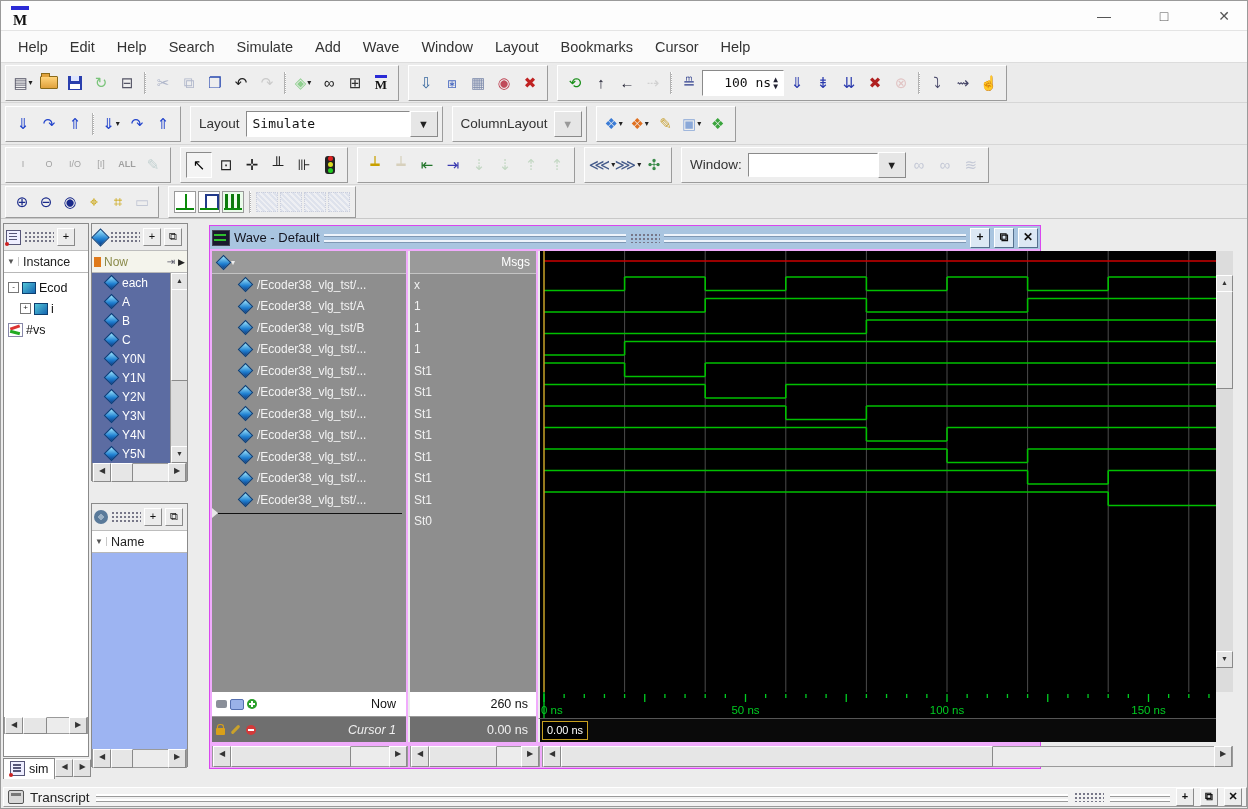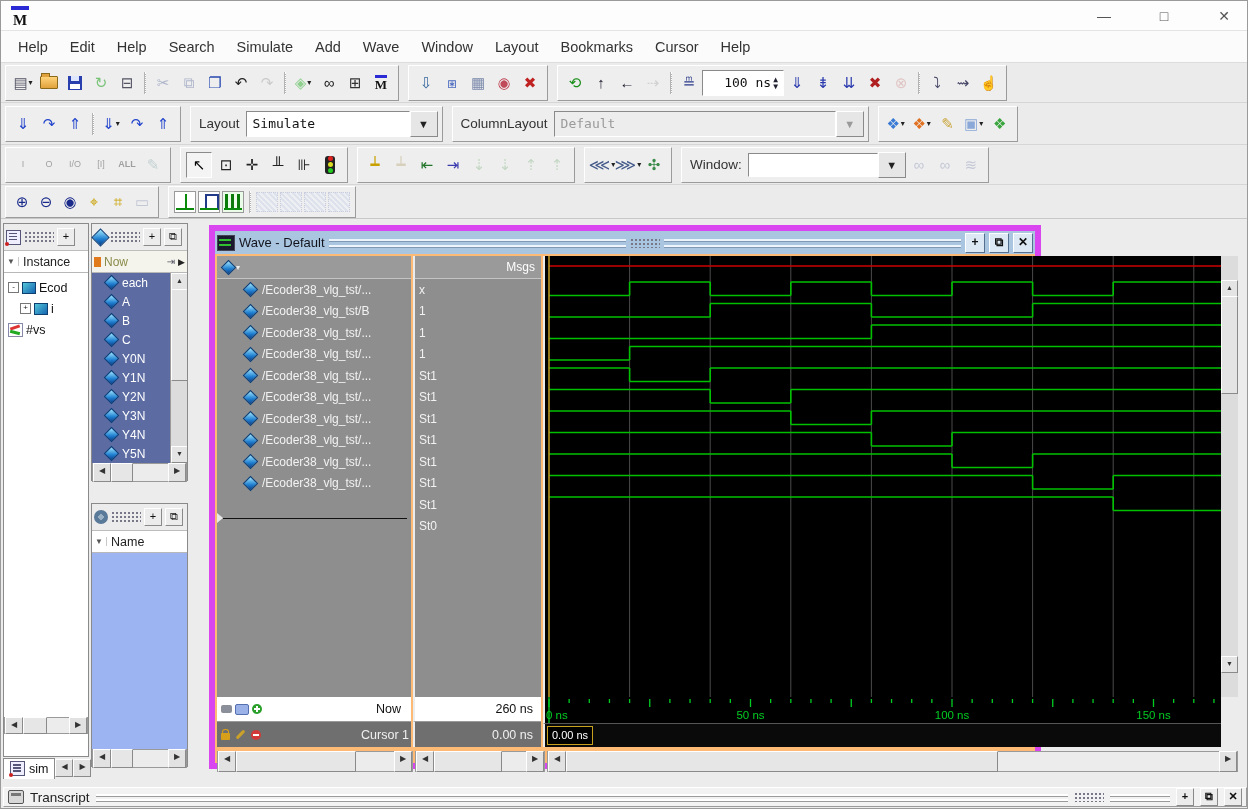--- a/index.html
+++ b/index.html
@@ -77,21 +77,21 @@
   .filter-caret{width:14px;text-align:center;font-size:8px;color:#555;border-right:1px solid #c8c8c8;margin-right:4px;}
   .diamond{width:9px;height:9px;transform:rotate(45deg);background:linear-gradient(135deg,#9fe8ff,#1f7fd0 60%,#0a3f8a);border:1px solid #0a3f7a;flex:0 0 auto;}
   .tealbox{width:12px;height:10px;background:linear-gradient(135deg,#53c6d8,#1565b0);border:1px solid #0d3f70;flex:0 0 auto;}
   .expander{width:9px;height:9px;border:1px solid #777;background:#fff;font-size:8px;line-height:7px;text-align:center;color:#222;flex:0 0 auto;}
   .scroll-h{background:#ececec;border:1px solid #9a9a9a;display:flex;align-items:center;}
   .sb-btn{width:16px;height:100%;background:#e2e2e2;border:1px solid;border-color:#fff #8a8a8a #8a8a8a #fff;font-size:8px;color:#333;text-align:center;line-height:14px;flex:0 0 auto;}
   .sb-thumb{height:100%;background:#e6e6e6;border:1px solid;border-color:#fff #8a8a8a #8a8a8a #fff;}
   .sb-track{flex:1;}
 
   
-  #wave-window{left:208px;top:224px;width:832px;height:544px;border:6px solid #d946ef;background:#fdba74;}
+  #wave-window{left:208px;top:224px;width:832px;height:544px;border:1px solid #d946ef;background:#f0abfc;}
   #wave-titlebar{left:0;top:0;width:100%;height:23px;background:#a9c5e0;display:flex;align-items:center;padding:0 2px;gap:4px;}
   .sash{flex:1;height:14px;background:
      linear-gradient(#eef4fb,#eef4fb) 0 3px/100% 2px no-repeat,
      linear-gradient(#eef4fb,#eef4fb) 0 9px/100% 2px no-repeat,
      linear-gradient(#7f98b4,#7f98b4) 0 5px/100% 1px no-repeat,
      linear-gradient(#7f98b4,#7f98b4) 0 11px/100% 1px no-repeat;}
   .wave-title-btn{width:18px;height:18px;background:#dce8f4;border:1px solid;border-color:#fff #55708e #55708e #fff;font-size:12px;font-weight:bold;line-height:16px;text-align:center;color:#111;flex:0 0 auto;}
   .wave-icon{width:16px;height:14px;background:#1a1a2e;border:1px solid #445;position:relative;flex:0 0 auto;}
   .wave-icon::before{content:"";position:absolute;left:1px;top:3px;width:12px;height:2px;background:#2fbf2f;}
   .wave-icon::after{content:"";position:absolute;left:1px;top:8px;width:12px;height:2px;background:#2fbf2f;}
@@ -316,21 +316,20 @@
           <span class="glyph" style="color: rgb(34, 68, 204);">⇑</span>
         </span>
       </div>
       <div class="tb-group">
         <span class="tb-label">Layout</span>
         <span class="tb-combo" style="width: 150px;">Simulate</span>
         <span class="combo-dd">▼</span>
       </div>
       <div class="tb-group">
         <span class="tb-label">ColumnLayout</span>
-        <span class="tb-combo dis" style="width: 268px;">Default</span>
         <span class="combo-dd dis">▼</span>
       </div>
       <div class="tb-group">
         <span class="tbtn">
           <span class="glyph" style="color: rgb(58, 123, 213);">❖</span>
           <span class="dd-caret">▾</span>
         </span>
         <span class="tbtn">
           <span class="glyph" style="color: rgb(224, 112, 32);">❖</span>
           <span class="dd-caret">▾</span>
@@ -637,20 +636,24 @@
 
     <div class="abs" id="names-col">
       <div class="wv-hdr">
         <span class="diamond" style="margin:0 2px 0 6px;"></span>
         <span style="font-size:8px;color:#eee;">▾</span>
       </div>
       <div id="sig-names">
           <div class="sig-row">
             <span class="diamond"></span>
             <span>/Ecoder38_vlg_tst/...</span>
+          </div>
+          <div class="sig-row">
+            <span class="diamond"></span>
+            <span>/Ecoder38_vlg_tst/A</span>
           </div>
           <div class="sig-row">
             <span class="diamond"></span>
             <span>/Ecoder38_vlg_tst/B</span>
           </div>
           <div class="sig-row">
             <span class="diamond"></span>
             <span>/Ecoder38_vlg_tst/...</span>
           </div>
           <div class="sig-row">
@@ -822,21 +825,21 @@
     </div>
     <div class="abs" id="now-strip-val">
       <span class="strip-label" style="padding-right:8px;color:#111;">260 ns</span>
     </div>
     <div class="abs" id="cursor-strip-names">
       <span style="display:flex;gap:5px;padding-left:4px;align-items:center;">
         <span class="css-lock"></span>
         <span class="css-wrench"></span>
         <span class="css-minus-red"></span>
       </span>
-      <span class="strip-label" style="margin-left:auto;padding-right:2px;color:#f0f0f0;">Cursor 1</span>
+      <span class="strip-label" style="margin-left:auto;padding-right:10px;color:#f0f0f0;font-style:italic;">Cursor 1</span>
     </div>
     <div class="abs" id="cursor-strip-val">
       <span class="strip-label" style="padding-right:8px;color:#f0f0f0;">0.00 ns</span>
     </div>
 
     <div class="abs" id="ruler">
       <svg id="ruler-svg" width="678" height="26" xmlns="http://www.w3.org/2000/svg">
           <line x1="4" y1="2" x2="4" y2="10" stroke="#00cc22" stroke-width="1.3"></line>
           <line x1="24.150000000000002" y1="2" x2="24.150000000000002" y2="6" stroke="#00cc22" stroke-width="1.3"></line>
           <line x1="44.300000000000004" y1="2" x2="44.300000000000004" y2="6" stroke="#00cc22" stroke-width="1.3"></line>

